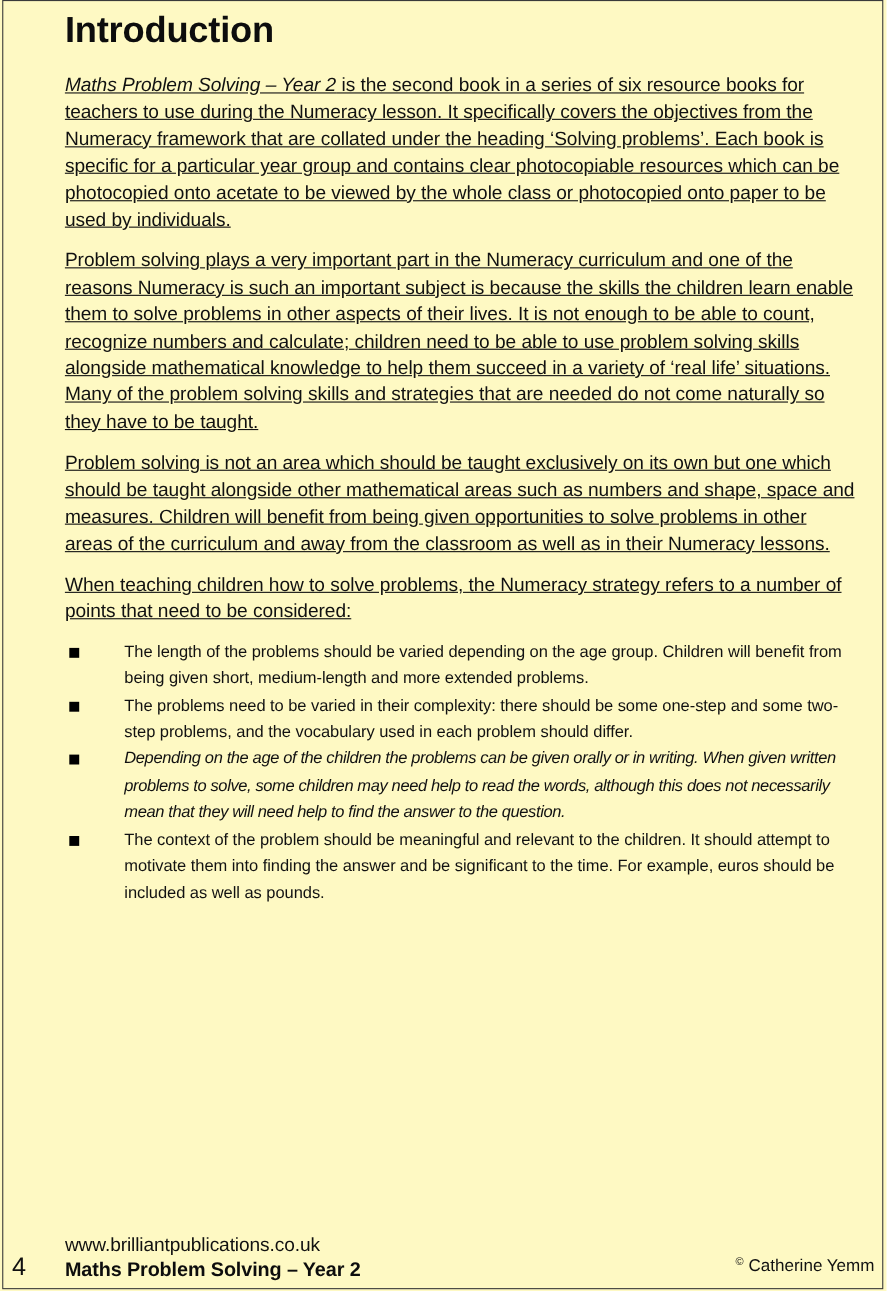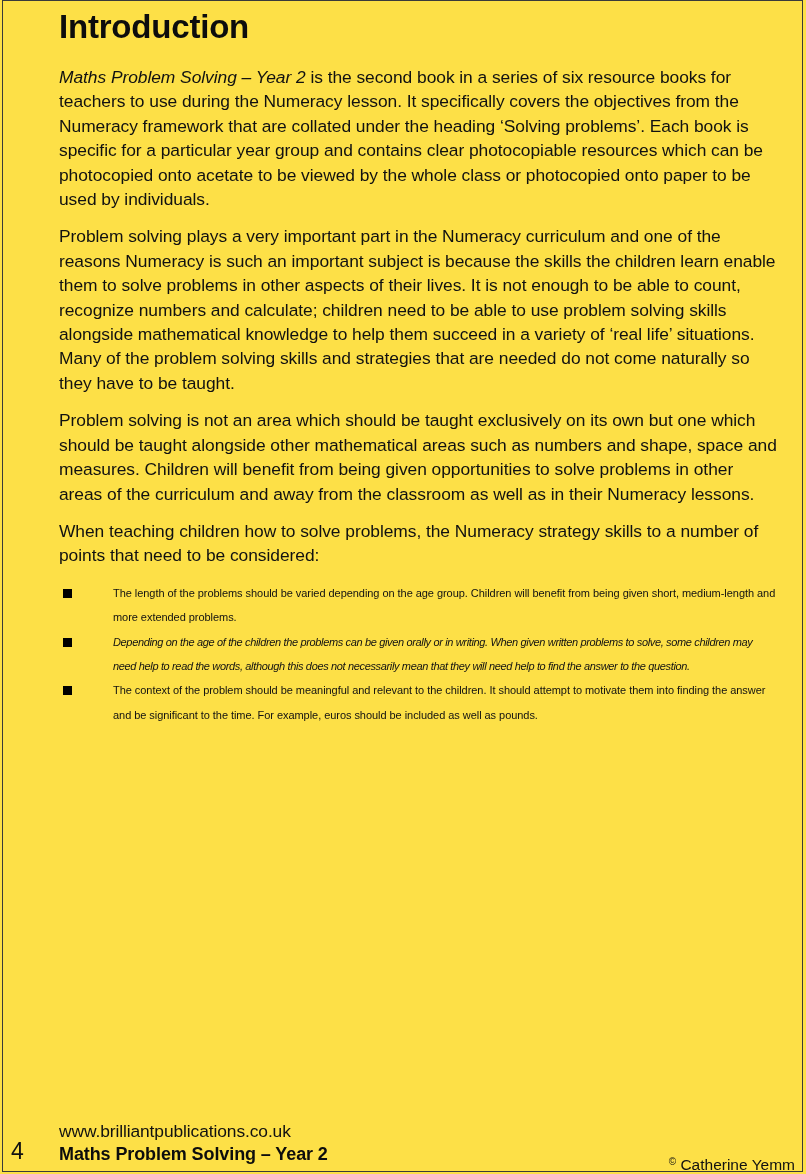--- a/index.html
+++ b/index.html
@@ -11,21 +11,21 @@
   body {
     font-family: "Liberation Sans", sans-serif;
     color: #000000;
   }
 
   .page {
     position: relative;
     width: 806px;
     height: 1174px;
     box-sizing: border-box;
-    background: #fde047;
+    background: #fef9c3;
     overflow: hidden;
   }
 
   
   .page-border {
     position: absolute;
     left: 2px;
     top: 0px;
     width: 801px;
     height: 1172px;
@@ -55,40 +55,41 @@
     font-size: 17.4px;
     line-height: 24.4px;
     color: #111111;
     text-align: left;
     margin: 0;
     letter-spacing: -0.05px;
   }
 
   .para {
     margin-top: 13px;
+    text-decoration: underline;
   }
 
   .para:first-of-type {
     margin-top: 18px;
   }
 
   .book-title {
     font-style: italic;
   }
 
   .bullet-list {
     list-style: none;
     margin: 13px 0 0 0;
     padding: 0;
   }
 
   .bullet-item {
     position: relative;
     padding-left: 54px;
-    font-size: 11px;
+    font-size: 15px;
     line-height: 24.4px;
     color: #111111;
     letter-spacing: -0.05px;
   }
 
   .bullet-marker {
     position: absolute;
     left: 4px;
     top: 8px;
     width: 9px;
@@ -137,21 +138,21 @@
     font-size: 18px;
     line-height: 21px;
     font-weight: bold;
     color: #0d0d0d;
     letter-spacing: -0.1px;
   }
 
   .footer-copyright {
     position: absolute;
     right: 11px;
-    bottom: 0;
+    bottom: 14px;
     font-size: 15.5px;
     line-height: 18px;
     color: #111111;
   }
 
   .copy-mark {
     font-size: 10px;
     vertical-align: 5px;
   }
 </style>
@@ -165,26 +166,30 @@
   <div class="content">
 
     <h1 class="page-title">Introduction</h1>
 
     <p class="body-text para"><span class="book-title">Maths Problem Solving – Year 2</span><span> is the second book in a series of six resource books for teachers to use during the Numeracy lesson. It specifically covers the objectives from the Numeracy framework that are collated under the heading ‘Solving problems’. Each book is specific for a particular year group and contains clear photocopiable resources which can be photocopied onto acetate to be viewed by the whole class or photocopied onto paper to be used by individuals.</span></p>
 
     <p class="body-text para">Problem solving plays a very important part in the Numeracy curriculum and one of the reasons Numeracy is such an important subject is because the skills the children learn enable them to solve problems in other aspects of their lives. It is not enough to be able to count, recognize numbers and calculate; children need to be able to use problem solving skills alongside mathematical knowledge to help them succeed in a variety of ‘real life’ situations. Many of the problem solving skills and strategies that are needed do not come naturally so they have to be taught.</p>
 
     <p class="body-text para">Problem solving is not an area which should be taught exclusively on its own but one which should be taught alongside other mathematical areas such as numbers and shape, space and measures. Children will benefit from being given opportunities to solve problems in other areas of the curriculum and away from the classroom as well as in their Numeracy lessons.</p>
 
-    <p class="body-text para">When teaching children how to solve problems, the Numeracy strategy skills to a number of points that need to be considered:</p>
+    <p class="body-text para">When teaching children how to solve problems, the Numeracy strategy refers to a number of points that need to be considered:</p>
 
     <ul class="bullet-list">
       <li class="bullet-item">
         <span class="bullet-marker"></span>
         <span>The length of the problems should be varied depending on the age group. Children will benefit from being given short, medium-length and more extended problems.</span>
+      </li>
+      <li class="bullet-item">
+        <span class="bullet-marker"></span>
+        <span>The problems need to be varied in their complexity: there should be some one-step and some two-step problems, and the vocabulary used in each problem should differ.</span>
       </li>
       <li class="bullet-item tight">
         <span class="bullet-marker"></span>
         <span>Depending on the age of the children the problems can be given orally or in writing. When given written problems to solve, some children may need help to read the words, although this does not necessarily mean that they will need help to find the answer to the question.</span>
       </li>
       <li class="bullet-item">
         <span class="bullet-marker"></span>
         <span>The context of the problem should be meaningful and relevant to the children. It should attempt to motivate them into finding the answer and be significant to the time. For example, euros should be included as well as pounds.</span>
       </li>
     </ul>

